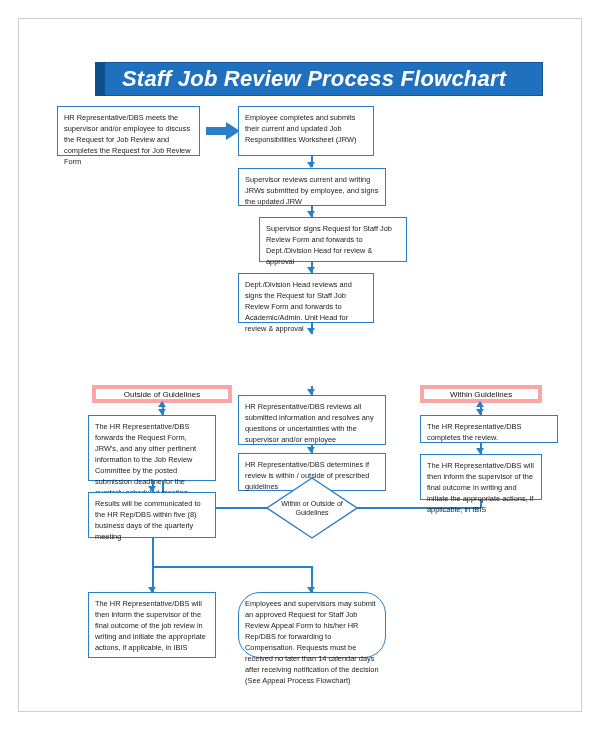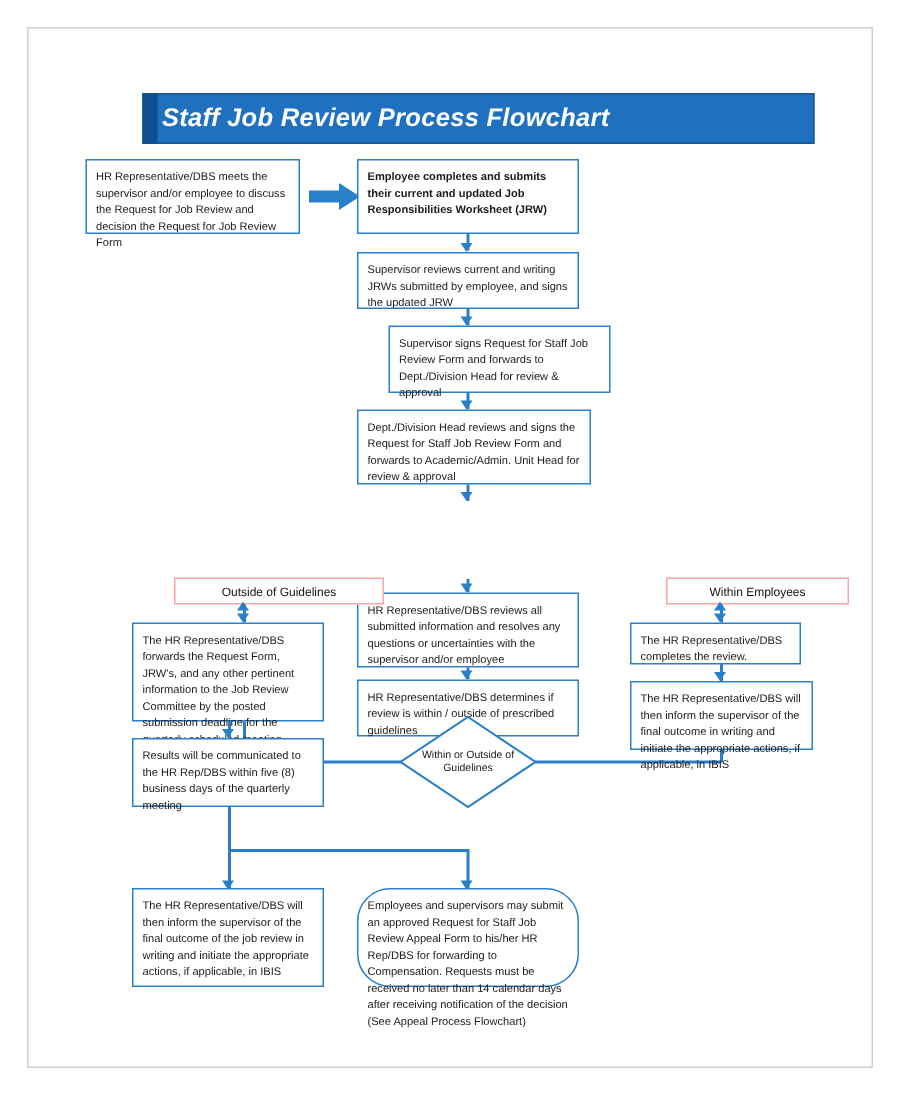--- a/index.html
+++ b/index.html
@@ -37,24 +37,24 @@
     width: 448px;
     height: 34px;
     background: #1f71c0;
     border: 1px solid #17558f;
     box-sizing: border-box;
     display: flex;
     align-items: center;
   }
   .title-bar .title-text {
     color: #ffffff;
-    font-size: 17px;
+    font-size: 22px;
     font-weight: bold;
     font-style: italic;
-    padding-left: 12px;
+    padding-left: 26px;
     letter-spacing: 0.2px;
   }
   .title-accent {
     position: absolute;
     left: 95px;
     top: 62px;
     width: 10px;
     height: 34px;
     background: #0f4f8f;
   }
@@ -66,28 +66,27 @@
     box-sizing: border-box;
     font-size: 7.4px;
     line-height: 11px;
     color: #1a1a1a;
     padding: 5px 6px;
   }
 
   .label-box {
     position: absolute;
     background: #ffffff;
-    border: 1px solid #fca5a5;
+    border: 4px solid #fca5a5;
     box-sizing: border-box;
     font-size: 8px;
     color: #111111;
     display: flex;
     align-items: center;
     justify-content: center;
-    margin-left: 24px;
   }
 
   .diamond-wrap {
     position: absolute;
   }
   .diamond-shape {
     position: absolute;
     left: 0; top: 0;
     width: 100%;
     height: 100%;
@@ -133,42 +132,42 @@
 
 <div class="page">
 
   <div class="border-frame"></div>
 
   <div class="title-bar">
     <div class="title-text">Staff Job Review Process Flowchart</div>
   </div>
   <div class="title-accent"></div>
 
-  <div class="box" style="left:57px; top:106px; width:143px; height:50px;">HR Representative/DBS meets the supervisor and/or employee to discuss the Request for Job Review and decision the Request for Job Review Form</div>
+  <div class="box" style="left:57px; top:106px; width:143px; height:50px;">HR Representative/DBS meets the supervisor and/or employee to discuss the Request for Job Review and completes the Request for Job Review Form</div>
 
   <svg class="fat-arrow" style="left:206px; top:122px;" viewBox="0 0 34 18">
     <polygon points="0,5 20,5 20,0 34,9 20,18 20,13 0,13" fill="#2a7fc9"></polygon>
   </svg>
 
-  <div class="box" style="left:238px; top:106px; width:148px; height:50px;font-weight:bold;">Employee completes and submits their current and updated Job Responsibilities Worksheet (JRW)</div>
+  <div class="box" style="left:238px; top:106px; width:136px; height:50px;">Employee completes and submits their current and updated Job Responsibilities Worksheet (JRW)</div>
 
   <div class="vline" style="left:311px; top:156px; height:11px;"></div>
   <div class="tri-down" style="left:307px; top:162px;"></div>
 
   <div class="box" style="left:238px; top:168px; width:148px; height:38px;">Supervisor reviews current and writing JRWs submitted by employee, and signs the updated JRW</div>
 
   <div class="vline" style="left:311px; top:206px; height:11px;"></div>
   <div class="tri-down" style="left:307px; top:211px;"></div>
 
   <div class="box" style="left:238px; top:217px; width:148px; height:45px;margin-left:21px;">Supervisor signs Request for Staff Job Review Form and forwards to Dept./Division Head for review &amp; approval</div>
 
   <div class="vline" style="left:311px; top:262px; height:11px;"></div>
   <div class="tri-down" style="left:307px; top:267px;"></div>
 
-  <div class="box" style="left:238px; top:273px; width:156px; height:50px;">Dept./Division Head reviews and signs the Request for Staff Job Review Form and forwards to Academic/Admin. Unit Head for review &amp; approval</div>
+  <div class="box" style="left:238px; top:273px; width:136px; height:50px;">Dept./Division Head reviews and signs the Request for Staff Job Review Form and forwards to Academic/Admin. Unit Head for review &amp; approval</div>
 
   <div class="vline" style="left:311px; top:323px; height:11px;"></div>
   <div class="tri-down" style="left:307px; top:328px;"></div>
 
 
   <div class="vline" style="left:311px; top:386px; height:9px;"></div>
   <div class="tri-down" style="left:307px; top:389px;"></div>
 
   <div class="box" style="left:238px; top:395px; width:148px; height:50px;">HR Representative/DBS reviews all submitted information and resolves any questions or uncertainties with the supervisor and/or employee</div>
 
@@ -182,21 +181,21 @@
 
   <div class="diamond-wrap" style="left:266px; top:477px; width:92px; height:62px;">
     <svg class="diamond-shape" viewBox="0 0 92 62" preserveAspectRatio="none">
       <polygon points="46,1 91,31 46,61 1,31" fill="#ffffff" stroke="#2a7fc9" stroke-width="1.4"></polygon>
     </svg>
     <div class="diamond-label">Within or Outside of Guidelines</div>
   </div>
 
   <div class="label-box" style="left:92px; top:385px; width:140px; height:18px;">Outside of Guidelines</div>
 
-  <div class="label-box" style="left:420px; top:385px; width:122px; height:18px;">Within Employees</div>
+  <div class="label-box" style="left:420px; top:385px; width:122px; height:18px;">Within Guidelines</div>
 
   <div class="hline" style="left:162px; top:507px; width:106px;"></div>
   <div class="vline" style="left:162px; top:404px; height:104px;"></div>
   <div class="tri-up" style="left:158px; top:401px;"></div>
 
   <div class="hline" style="left:356px; top:507px; width:125px;"></div>
   <div class="vline" style="left:480px; top:404px; height:104px;"></div>
   <div class="tri-up" style="left:476px; top:401px;"></div>
 
   <div class="vline" style="left:162px; top:403px; height:12px;"></div>
@@ -207,21 +206,21 @@
   <div class="vline" style="left:152px; top:481px; height:11px;"></div>
   <div class="tri-down" style="left:148px; top:486px;"></div>
 
   <div class="box" style="left:88px; top:492px; width:128px; height:46px;">Results will be communicated to the HR Rep/DBS within five (8) business days of the quarterly meeting</div>
 
   <div class="vline" style="left:152px; top:538px; height:28px;"></div>
 
   <div class="vline" style="left:480px; top:403px; height:12px;"></div>
   <div class="tri-down" style="left:476px; top:409px;"></div>
 
-  <div class="box" style="left:420px; top:415px; width:114px; height:28px;">The HR Representative/DBS completes the review.</div>
+  <div class="box" style="left:420px; top:415px; width:138px; height:28px;">The HR Representative/DBS completes the review.</div>
 
   <div class="vline" style="left:480px; top:443px; height:11px;"></div>
   <div class="tri-down" style="left:476px; top:448px;"></div>
 
   <div class="box" style="left:420px; top:454px; width:122px; height:46px;">The HR Representative/DBS will then inform the supervisor of the final outcome in writing and initiate the appropriate actions, if applicable, in IBIS</div>
 
   <div class="hline" style="left:152px; top:566px; width:160px;"></div>
   <div class="vline" style="left:311px; top:566px; height:26px;"></div>
   <div class="tri-down" style="left:307px; top:587px;"></div>
 

